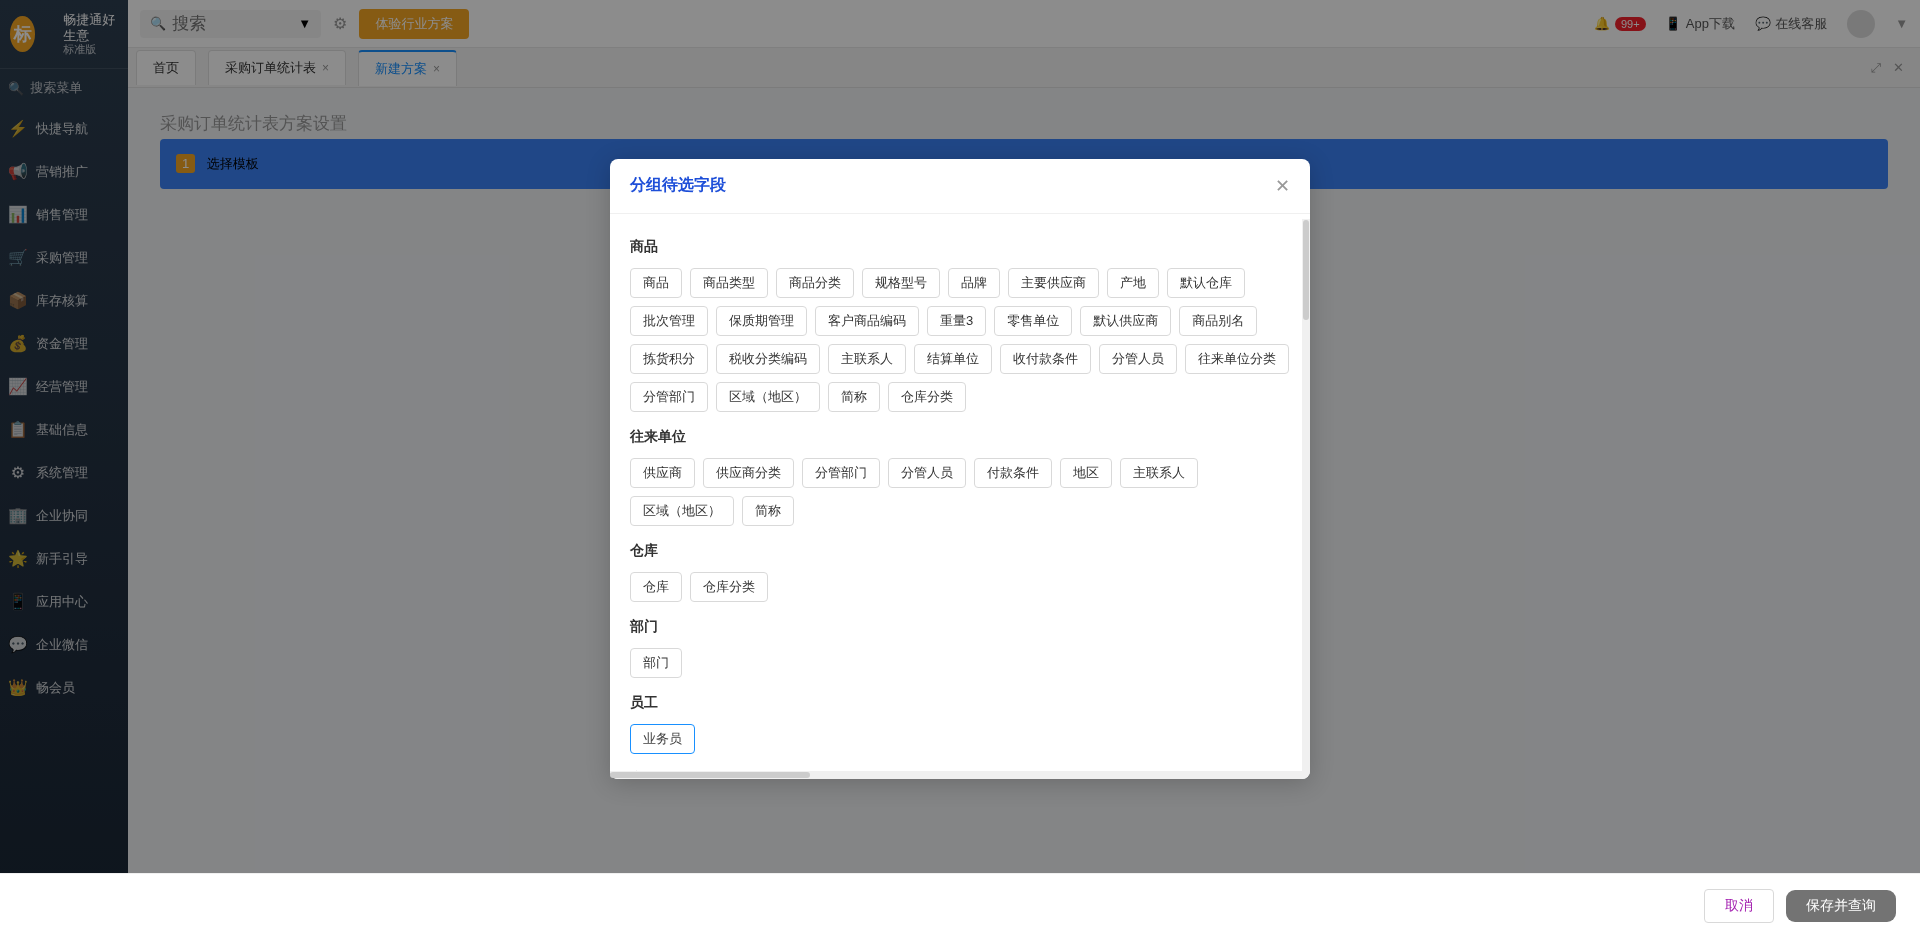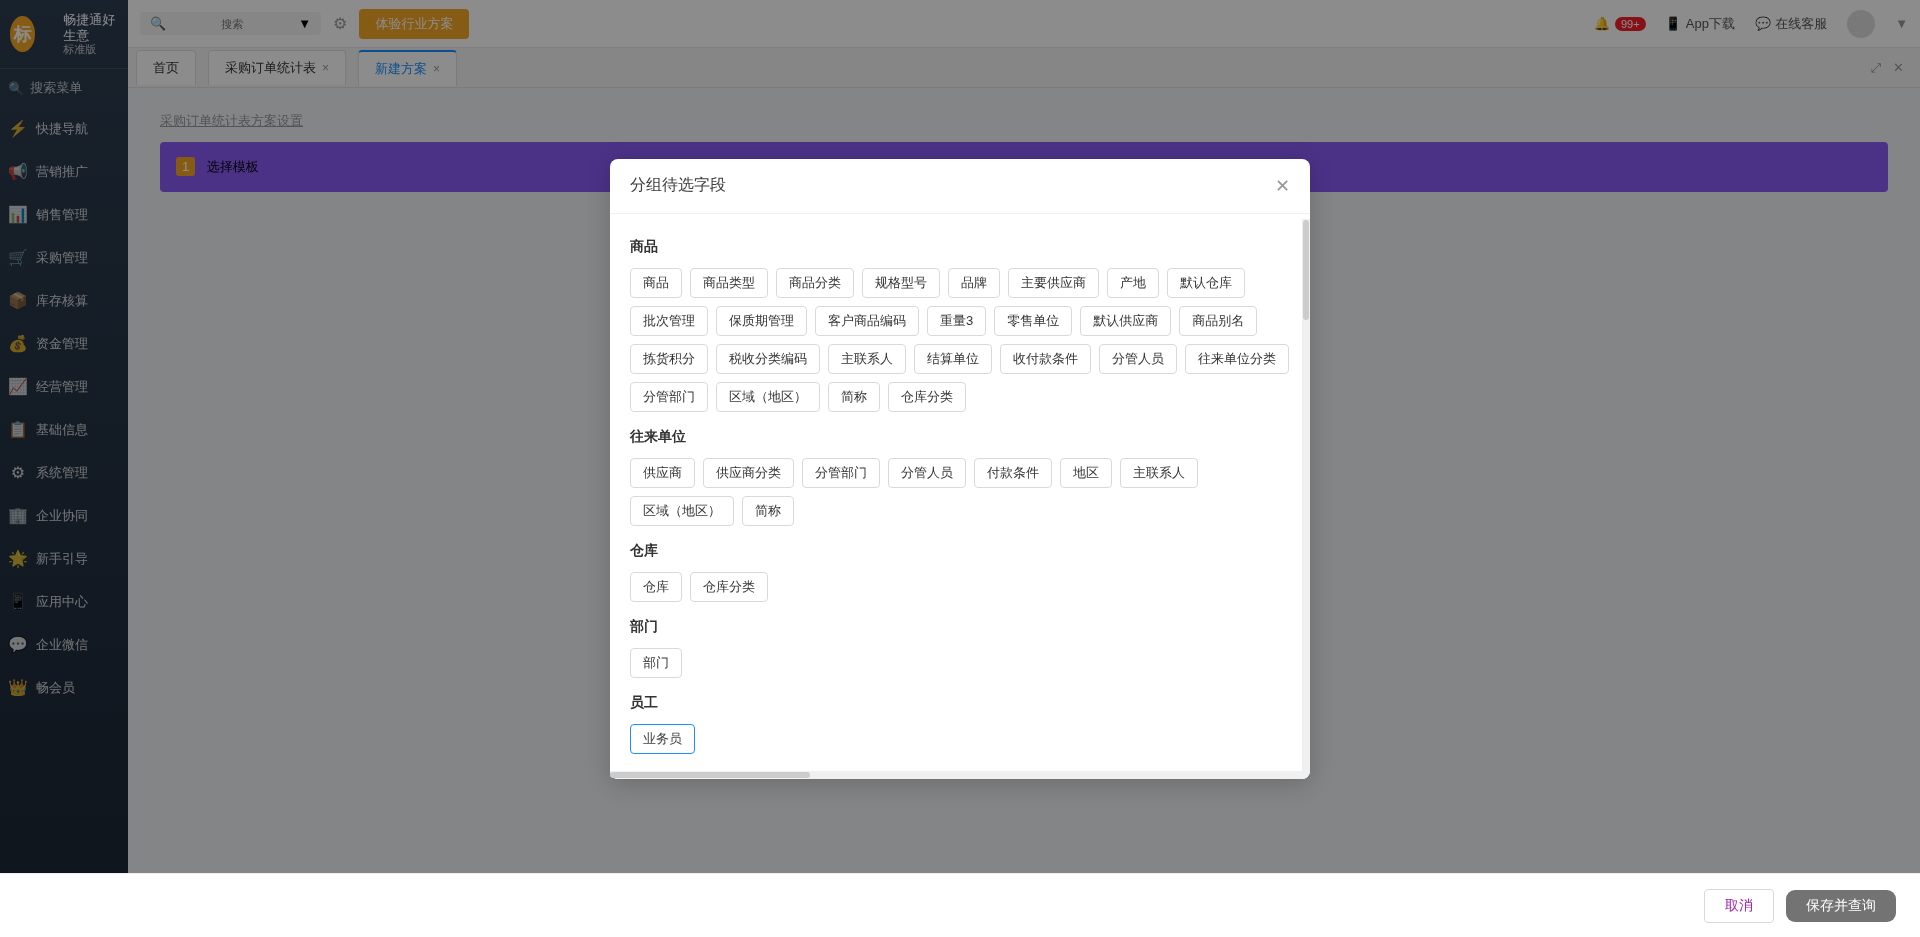--- a/index.html
+++ b/index.html
@@ -45,21 +45,21 @@
     .topbar {
       position: fixed; left: 128px; top: 0; right: 0; height: 48px;
       background: white; display: flex; align-items: center;
       border-bottom: 1px solid #e8e8e8; z-index: 9;
       padding: 0 12px; gap: 12px;
     }
     .topbar-input-wrap {
       display: flex; align-items: center; background: #f5f5f5;
       border-radius: 4px; padding: 4px 10px; gap: 6px; min-width: 180px;
     }
-    .topbar-input { border: none; background: transparent; font-size: 11px; outline: none; width: 120px; text-align: center; }
+    .topbar-input { border: none; background: transparent; font-size: 17px; outline: none; width: 120px; }
     .topbar-btn {
       background: #f5a623; color: white; border: none; border-radius: 4px;
       padding: 6px 16px; font-size: 13px; cursor: pointer;
     }
     .topbar-right {
       margin-left: auto; display: flex; align-items: center; gap: 20px;
       color: #555; font-size: 13px;
     }
     .topbar-right-item { display: flex; align-items: center; gap: 4px; cursor: pointer; }
     .badge {
@@ -99,21 +99,21 @@
       position: fixed; left: 50%; top: 50%; transform: translate(-50%, -50%);
       background: white; border-radius: 8px; z-index: 101;
       width: 700px; max-height: 620px; display: flex; flex-direction: column;
       box-shadow: 0 4px 24px rgba(0,0,0,0.2);
     }
     .modal-header {
       padding: 16px 20px; border-bottom: 1px solid #f0f0f0;
       display: flex; align-items: center; justify-content: space-between;
       flex-shrink: 0;
     }
-    .modal-title { font-size: 16px; font-weight: 400; color: #404040; }
+    .modal-title { font-size: 16px; font-weight: 700; color: #1d4ed8; }
     .modal-close { cursor: pointer; color: #999; font-size: 18px; }
     .modal-body {
       padding: 16px 20px; overflow-y: auto; flex: 1;
     }
     .modal-footer {
       position: fixed; bottom: 0; left: 0; right: 0; height: 64px;
       background: white; border-top: 1px solid #f0f0f0;
       display: flex; align-items: center; justify-content: flex-end;
       padding: 0 24px; gap: 12px; z-index: 102;
     }
@@ -125,23 +125,23 @@
     .tag-group { display: flex; flex-wrap: wrap; gap: 8px; margin-bottom: 16px; }
     .field-tag {
       padding: 5px 12px; border: 1px solid #d9d9d9; border-radius: 4px;
       font-size: 13px; color: #333; cursor: pointer; background: white;
     }
 
     
     .bg-content {
       padding: 8px 16px;
     }
-    .page-breadcrumb { font-size: 13px; color: #999; margin-bottom: 12px; text-decoration: underline; }
+    .page-breadcrumb { font-size: 17px; color: #999; margin-bottom: 4px; }
     .section-card {
-      background: #8b5cf6; border-radius: 4px; padding: 16px; margin-bottom: 12px;
+      background: #3b82f6; border-radius: 4px; padding: 16px; margin-bottom: 12px;
     }
 
     
     .modal-scroll-x {
       position: absolute; bottom: 0; left: 0; right: 0; height: 8px;
       background: #f0f0f0; border-bottom-left-radius: 8px; border-bottom-right-radius: 8px;
     }
     .scroll-thumb-x {
       position: absolute; left: 0; top: 1px; width: 200px; height: 6px;
       background: #ccc; border-radius: 3px;

